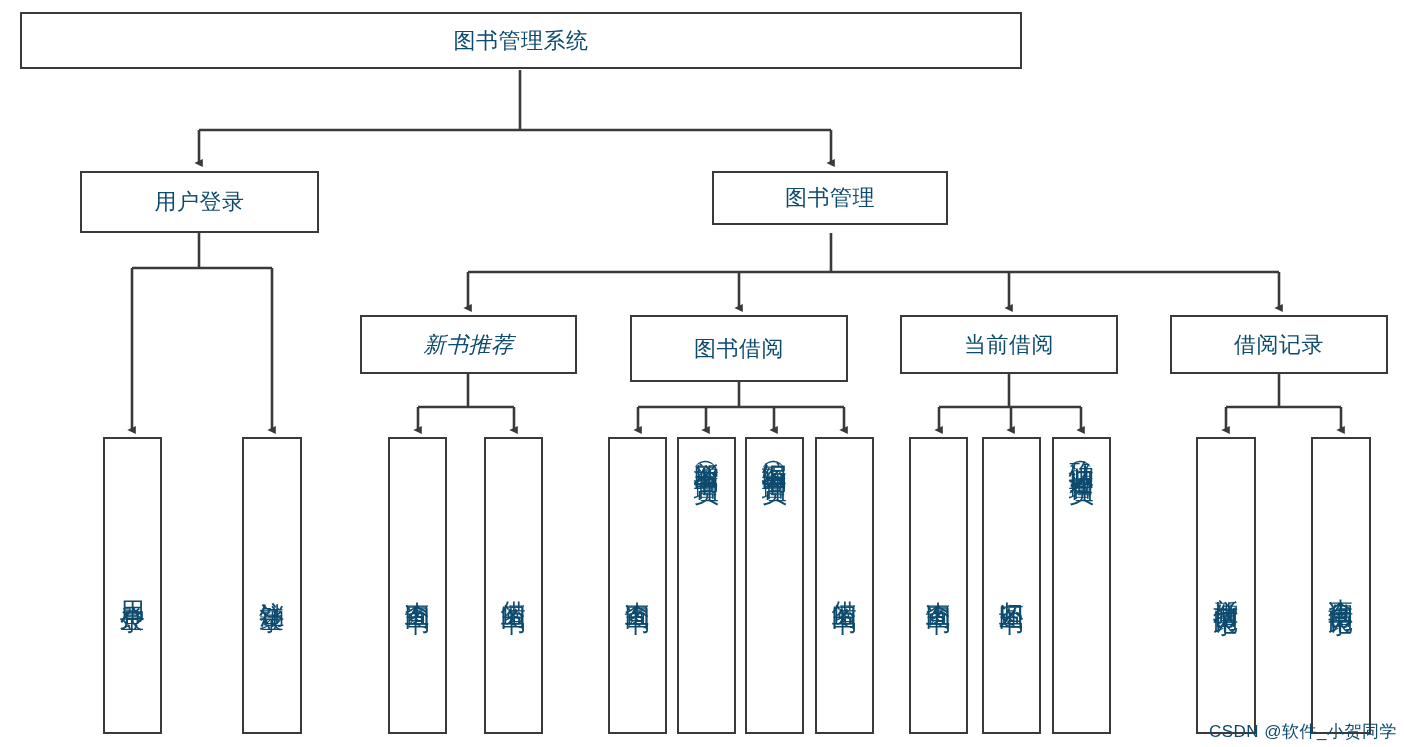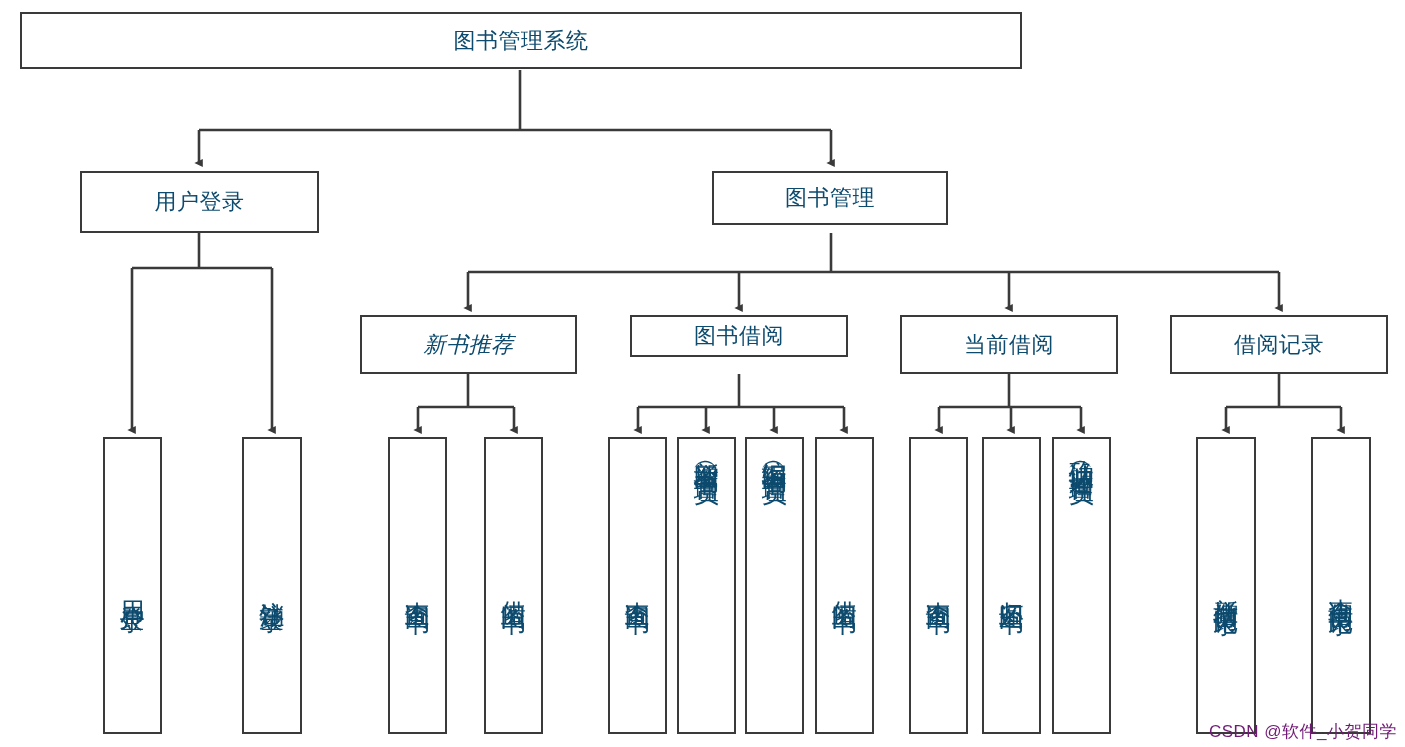--- a/index.html
+++ b/index.html
@@ -59,21 +59,21 @@
     white-space: nowrap;
   }
   .node-box.vert.centered {
     align-items: center;
   }
   #watermark {
     position: absolute;
     right: 8px;
     bottom: 4px;
     font-size: 17px;
-    color: #701a75;
+    color: #0c4a6e;
     letter-spacing: 0.5px;
     white-space: nowrap;
     pointer-events: none;
   }
 </style>
 </head>
 <body>
 
 <div id="diagram-root">
 
@@ -138,21 +138,21 @@
   </div>
 
   <div class="node-box horiz" style="left:712px; top:171px; width:236px; height:54px;">
     <span class="node-label">图书管理</span>
   </div>
 
   <div class="node-box horiz" style="left:360px; top:315px; width:217px; height:59px;font-style:italic;">
     <span class="node-label">新书推荐</span>
   </div>
 
-  <div class="node-box horiz" style="left:630px; top:315px; width:218px; height:42px;">
+  <div class="node-box horiz" style="left:630px; top:315px; width:218px; height:67px;">
     <span class="node-label">图书借阅</span>
   </div>
 
   <div class="node-box horiz" style="left:900px; top:315px; width:218px; height:59px;">
     <span class="node-label">当前借阅</span>
   </div>
 
   <div class="node-box horiz" style="left:1170px; top:315px; width:218px; height:59px;">
     <span class="node-label">借阅记录</span>
   </div>

